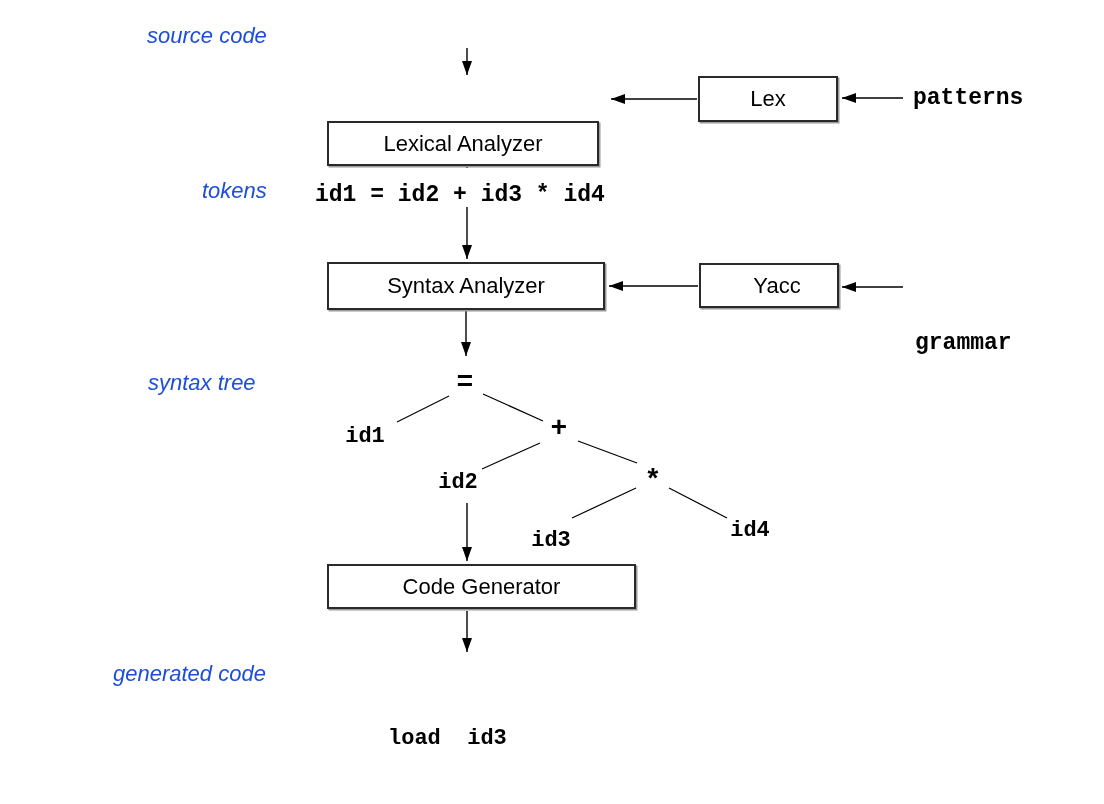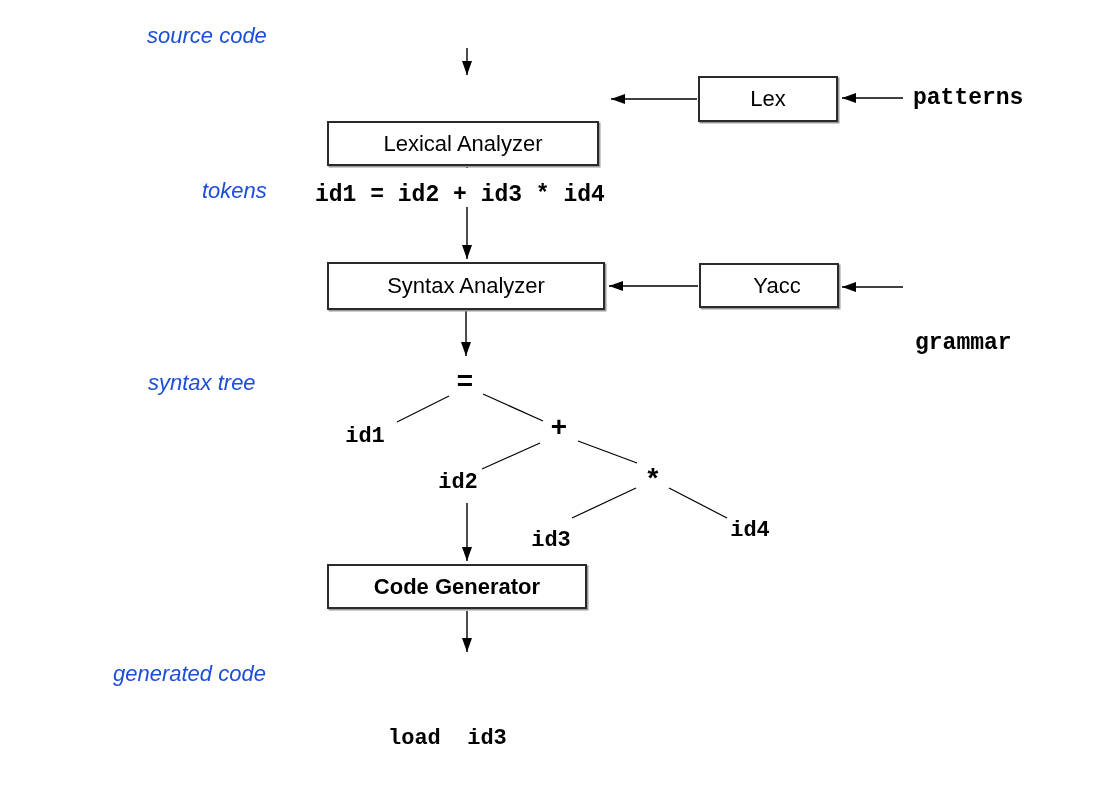--- a/index.html
+++ b/index.html
@@ -128,21 +128,21 @@
   </div>
   <div class="proc-box" style="left:698px; top:76px; width:140px; height:46px;text-align:center;">
     <span class="box-label">Lex</span>
   </div>
   <div class="proc-box" style="left:327px; top:262px; width:278px; height:48px;">
     <span class="box-label">Syntax Analyzer</span>
   </div>
   <div class="proc-box" style="left:699px; top:263px; width:140px; height:45px;padding-left:16px;">
     <span class="box-label">Yacc</span>
   </div>
-  <div class="proc-box" style="left:327px; top:564px; width:260px; height:45px;font-weight:bold;">
+  <div class="proc-box" style="left:327px; top:564px; width:309px; height:45px;">
     <span class="box-label">Code Generator</span>
   </div>
 
   <div class="tree-node op" style="left:465px; top:383px;">=</div>
   <div class="tree-node" style="left:365px; top:437px;">id1</div>
   <div class="tree-node op" style="left:559px; top:429px;">+</div>
   <div class="tree-node" style="left:458px; top:483px;">id2</div>
   <div class="tree-node op" style="left:653px; top:481px;">*</div>
   <div class="tree-node" style="left:551px; top:529px;margin-top:12px;">id3</div>
   <div class="tree-node" style="left:750px; top:531px;">id4</div>

